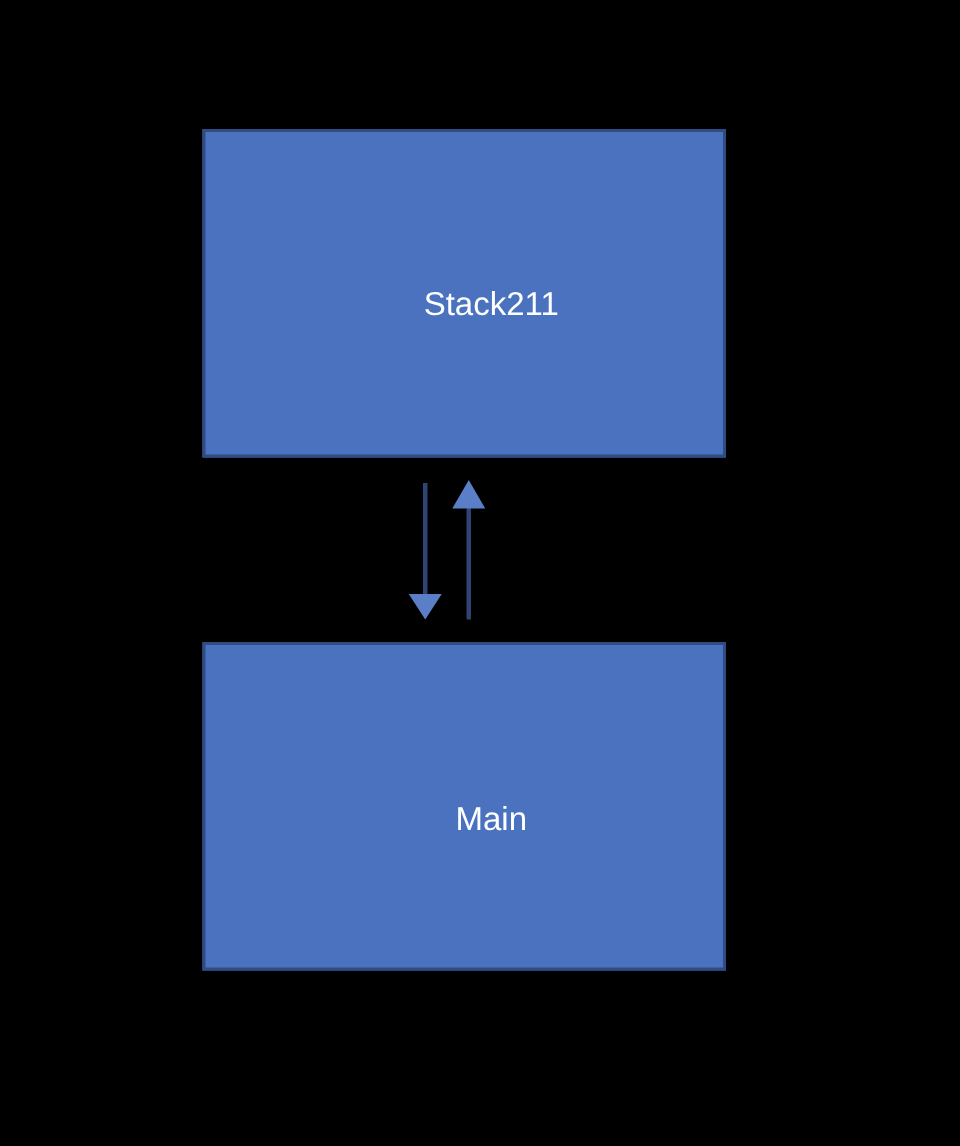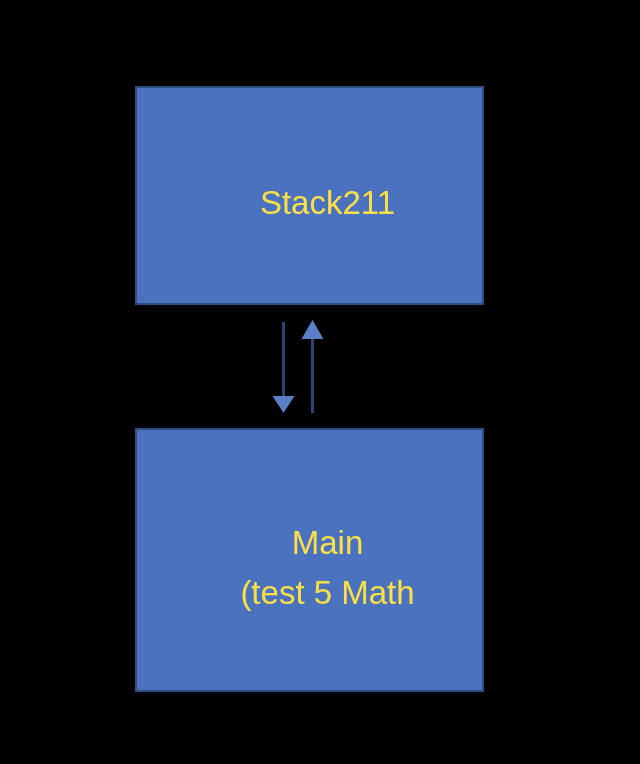--- a/index.html
+++ b/index.html
@@ -34,26 +34,26 @@
   #box-stack {
     left: 135px;
     top: 86px;
     width: 349px;
     height: 219px;
   }
   #box-main {
     left: 135px;
     top: 428px;
     width: 349px;
-    height: 264px;
+    height: 219px;
   }
   .node-line {
     display: block;
-    color: #fde047;
-    font-size: 33px;
+    color: #ffffff;
+    font-size: 22px;
     line-height: 50px;
     font-weight: 400;
     letter-spacing: 0px;
     white-space: nowrap;
     margin-left: 36px;
   }
   #box-stack .node-text { padding-top: 14px; }
   #box-main .node-text { padding-top: 16px; }
   #connector-layer {
     position: absolute;
@@ -71,21 +71,20 @@
 
   <div class="node-box" id="box-stack">
     <div class="node-text">
       <span class="node-line">Stack211</span>
     </div>
   </div>
 
   <div class="node-box" id="box-main">
     <div class="node-text">
       <span class="node-line">Main</span>
-      <span class="node-line">(test 5 Math</span>
     </div>
   </div>
 
   <svg id="connector-layer" viewBox="0 0 640 764" width="640" height="764">
 
     <g>
       <line x1="283.5" y1="322" x2="283.5" y2="398" stroke="#2e4573" stroke-width="3"></line>
       <polygon points="272.5,396 294.5,396 283.5,413" fill="#5b7fc7"></polygon>
     </g>
 

